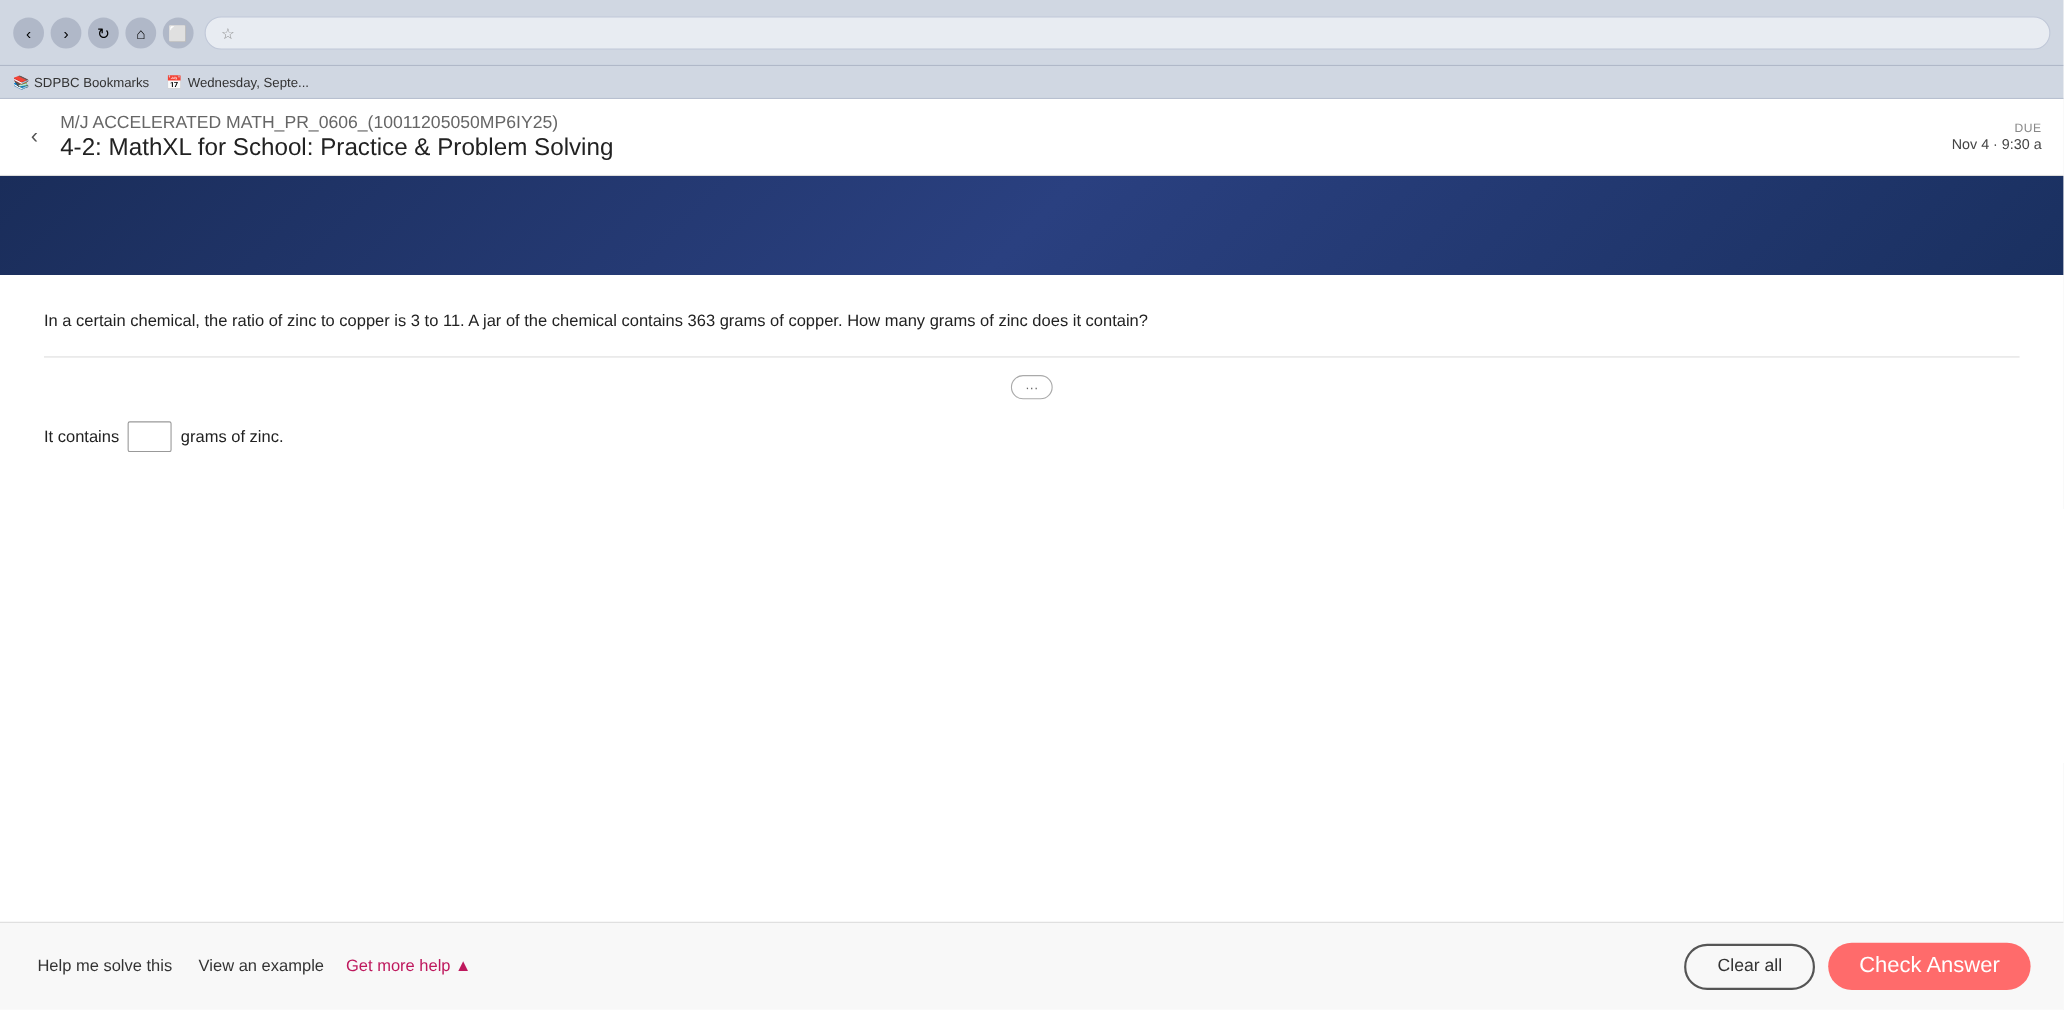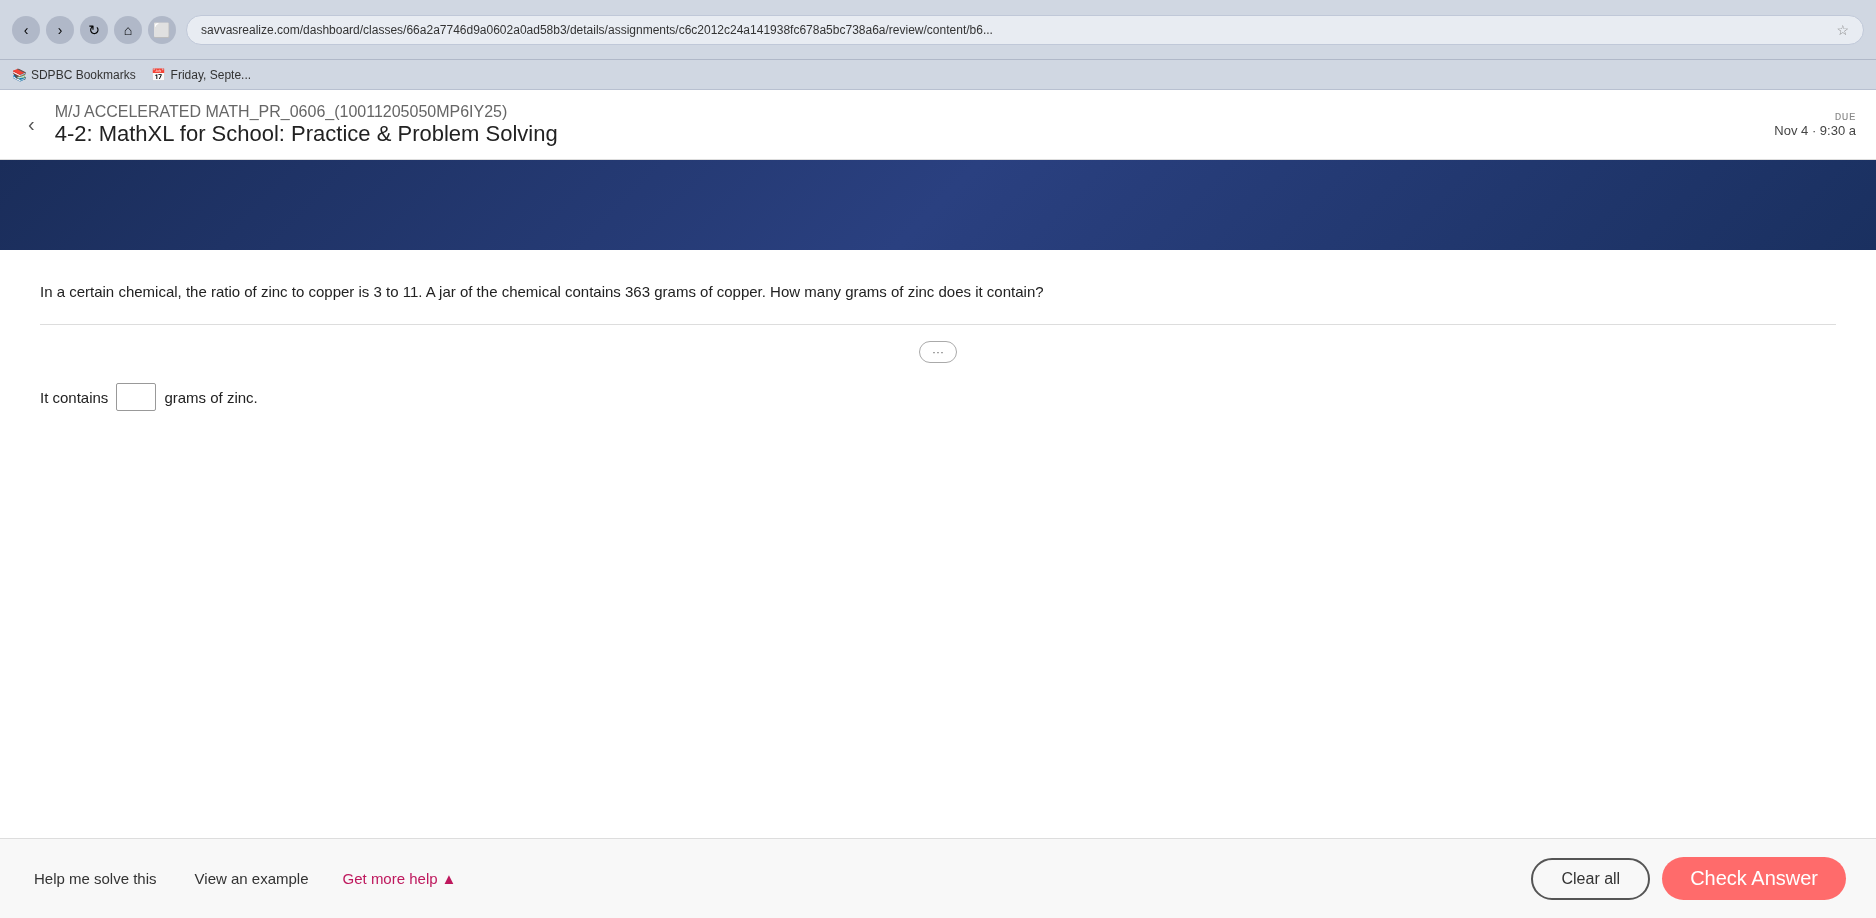--- a/index.html
+++ b/index.html
@@ -122,21 +122,20 @@
       color: #222;
     }
     .header-right {
       text-align: right;
     }
     .due-label {
       font-size: 11px;
       color: #888;
       text-transform: uppercase;
       letter-spacing: 0.5px;
-      font-family: Liberation Mono, monospace;
     }
     .due-date {
       font-size: 13px;
       color: #444;
     }
 
     
     .blue-banner {
       background: linear-gradient(135deg, #1a2d5a 0%, #2a4080 50%, #1a3060 100%);
       height: 90px;
@@ -191,21 +190,21 @@
       font-size: 14px;
     }
 
     
     .bottom-toolbar {
       background: #f8f8f8;
       border-top: 1px solid #ddd;
       padding: 18px 30px;
       display: flex;
       align-items: center;
-      gap: 30px;
+      gap: 16px;
       position: absolute;
       bottom: 0;
       left: 0;
       right: 0;
     }
     .bottom-btn {
       background: none;
       border: none;
       font-size: 15px;
       color: #333;
@@ -253,33 +252,32 @@
 
 <div class="browser-chrome">
   <div class="browser-controls">
     <button class="browser-btn">‹</button>
     <button class="browser-btn">›</button>
     <button class="browser-btn">↻</button>
     <button class="browser-btn">⌂</button>
     <button class="browser-btn">⬜</button>
   </div>
   <div class="address-bar">
-    <span class="address-text">savvasrealize.com/dashboard/classes/66a2a7746d9a0602a0ad58b3/details/assignments/c6c2012c24a141938fc678a5bc738a6a/review/content/b6...</span>
     <span class="star-icon">☆</span>
   </div>
 </div>
 
 <div class="bookmarks-bar">
   <div class="bookmark-item">
     <span>📚</span>
     <span>SDPBC Bookmarks</span>
   </div>
   <div class="bookmark-item">
     <span>📅</span>
-    <span>Friday, Septe...</span>
+    <span>Wednesday, Septe...</span>
   </div>
 </div>
 
 <div class="main-content">
 
   <div class="header-bar">
     <div class="header-left">
       <button class="back-btn">‹</button>
       <div class="header-titles">
         <span class="class-label">M/J ACCELERATED MATH_PR_0606_(10011205050MP6IY25)</span>

